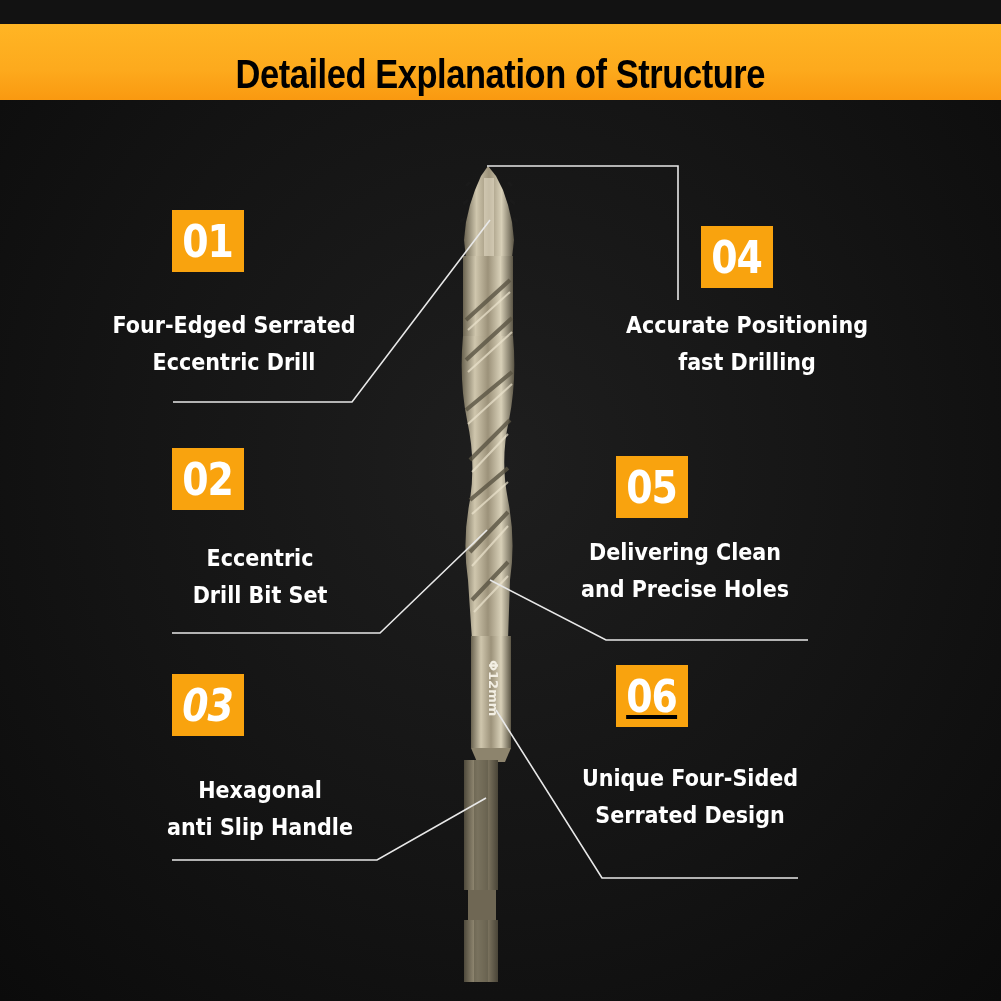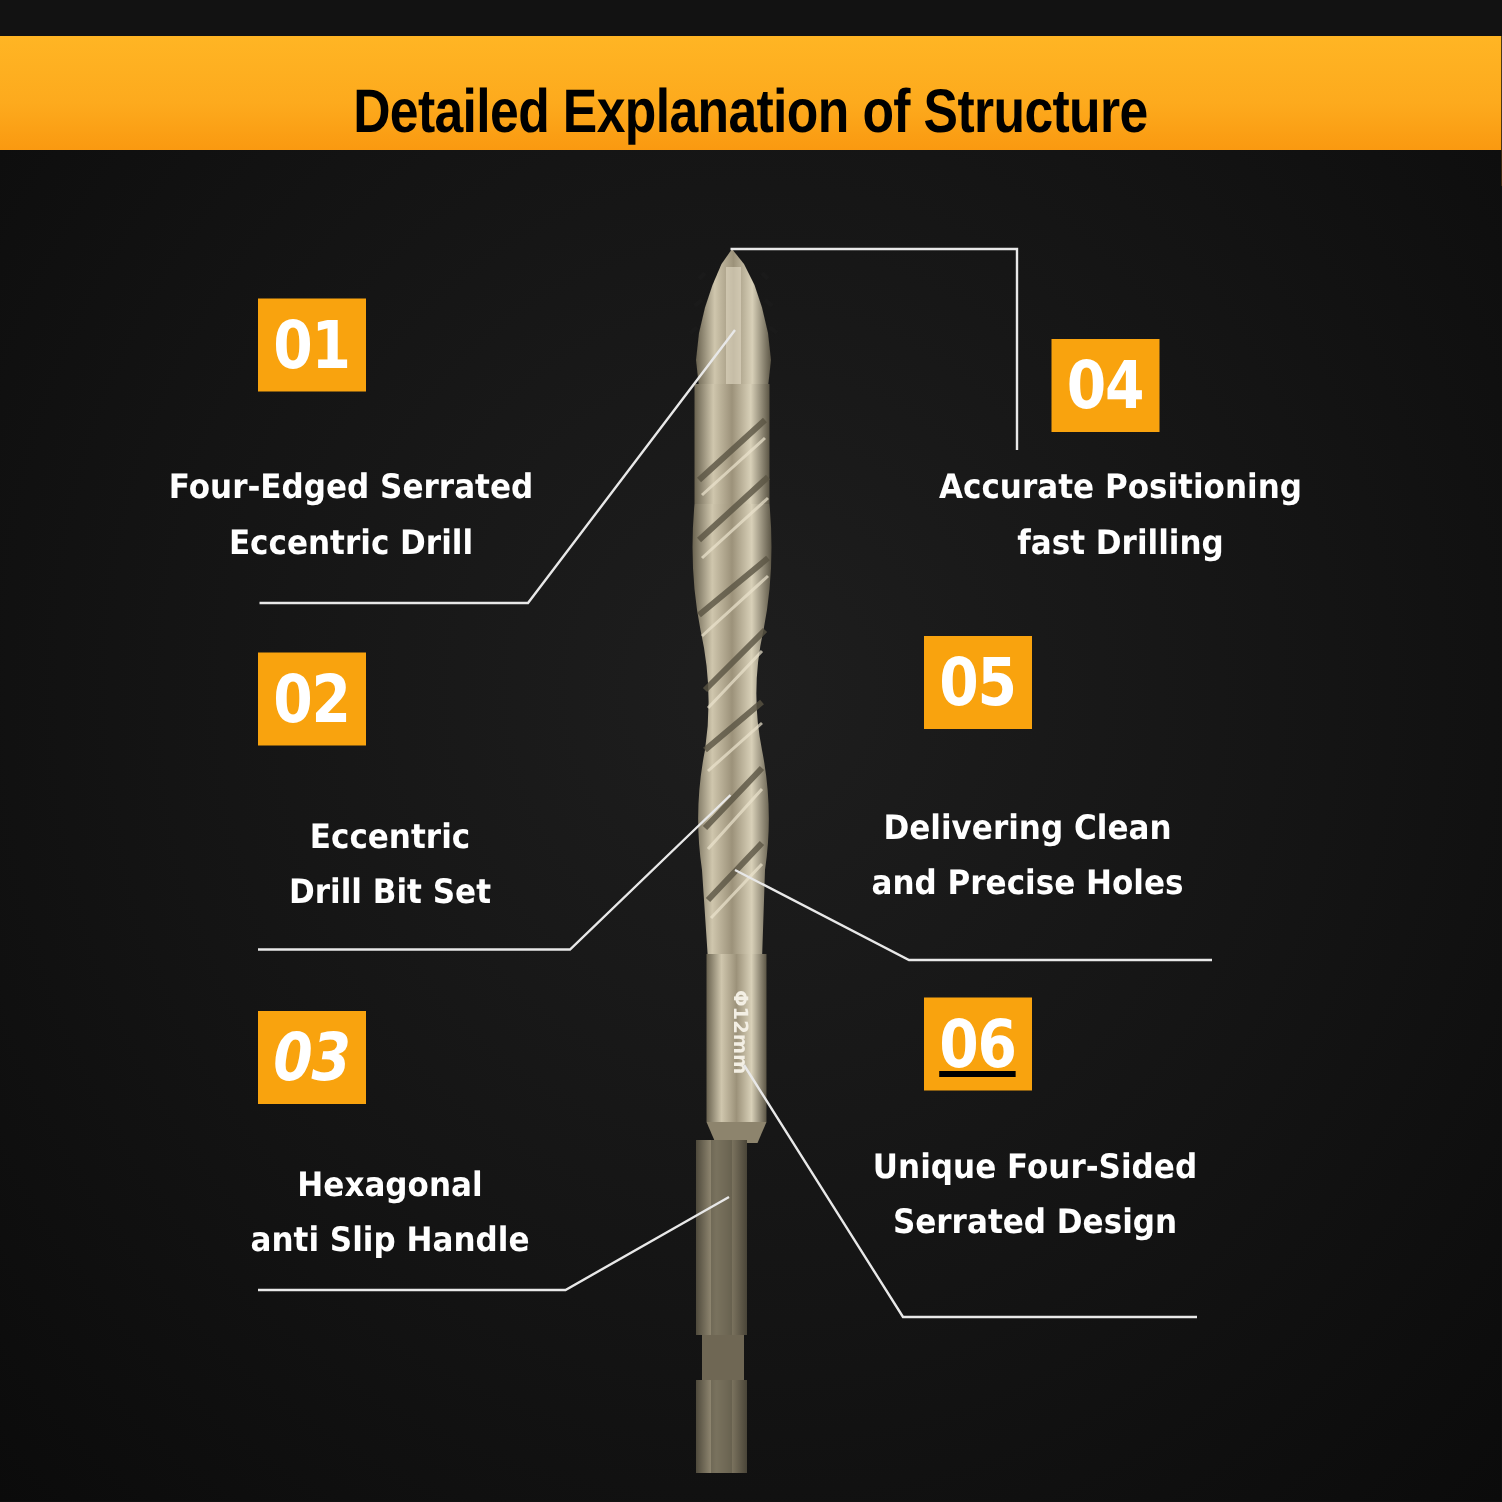--- a/index.html
+++ b/index.html
@@ -71,29 +71,29 @@
   <g stroke="#e8e8e8" stroke-width="1.6" fill="none">
     <path d="M173 402 L352 402 L490 220"></path>
     <path d="M172 633 L380 633 L487 530"></path>
     <path d="M172 860 L377 860 L486 798"></path>
     <path d="M487 166 L678 166 L678 300"></path>
     <path d="M490 580 L606 640 L808 640"></path>
     <path d="M496 710 L602 878 L798 878"></path>
   </g>
 </svg>
 
-<div class="badge" style="left:172px; top:199px;">
+<div class="badge" style="left:172px; top:210px;">
   <span>01</span>
 </div>
 <div class="label" style="left:84px; top:307px; width:300px;">
   <div>Four-Edged Serrated</div>
   <div>Eccentric Drill</div>
 </div>
 
-<div class="badge" style="left:172px; top:435px;">
+<div class="badge" style="left:172px; top:448px;">
   <span>02</span>
 </div>
 <div class="label" style="left:110px; top:540px; width:300px;">
   <div>Eccentric</div>
   <div>Drill Bit Set</div>
 </div>
 
 <div class="badge" style="left:172px; top:674px;font-style:italic;">
   <span>03</span>
 </div>
@@ -103,21 +103,21 @@
 </div>
 
 <div class="badge" style="left:701px; top:226px;">
   <span>04</span>
 </div>
 <div class="label" style="left:597px; top:307px; width:300px;">
   <div>Accurate Positioning</div>
   <div>fast Drilling</div>
 </div>
 
-<div class="badge" style="left:616px; top:424px;">
+<div class="badge" style="left:616px; top:456px;">
   <span>05</span>
 </div>
 <div class="label" style="left:535px; top:534px; width:300px;">
   <div>Delivering Clean</div>
   <div>and Precise Holes</div>
 </div>
 
 <div class="badge" style="left:616px; top:665px;text-decoration:underline;">
   <span>06</span>
 </div>

